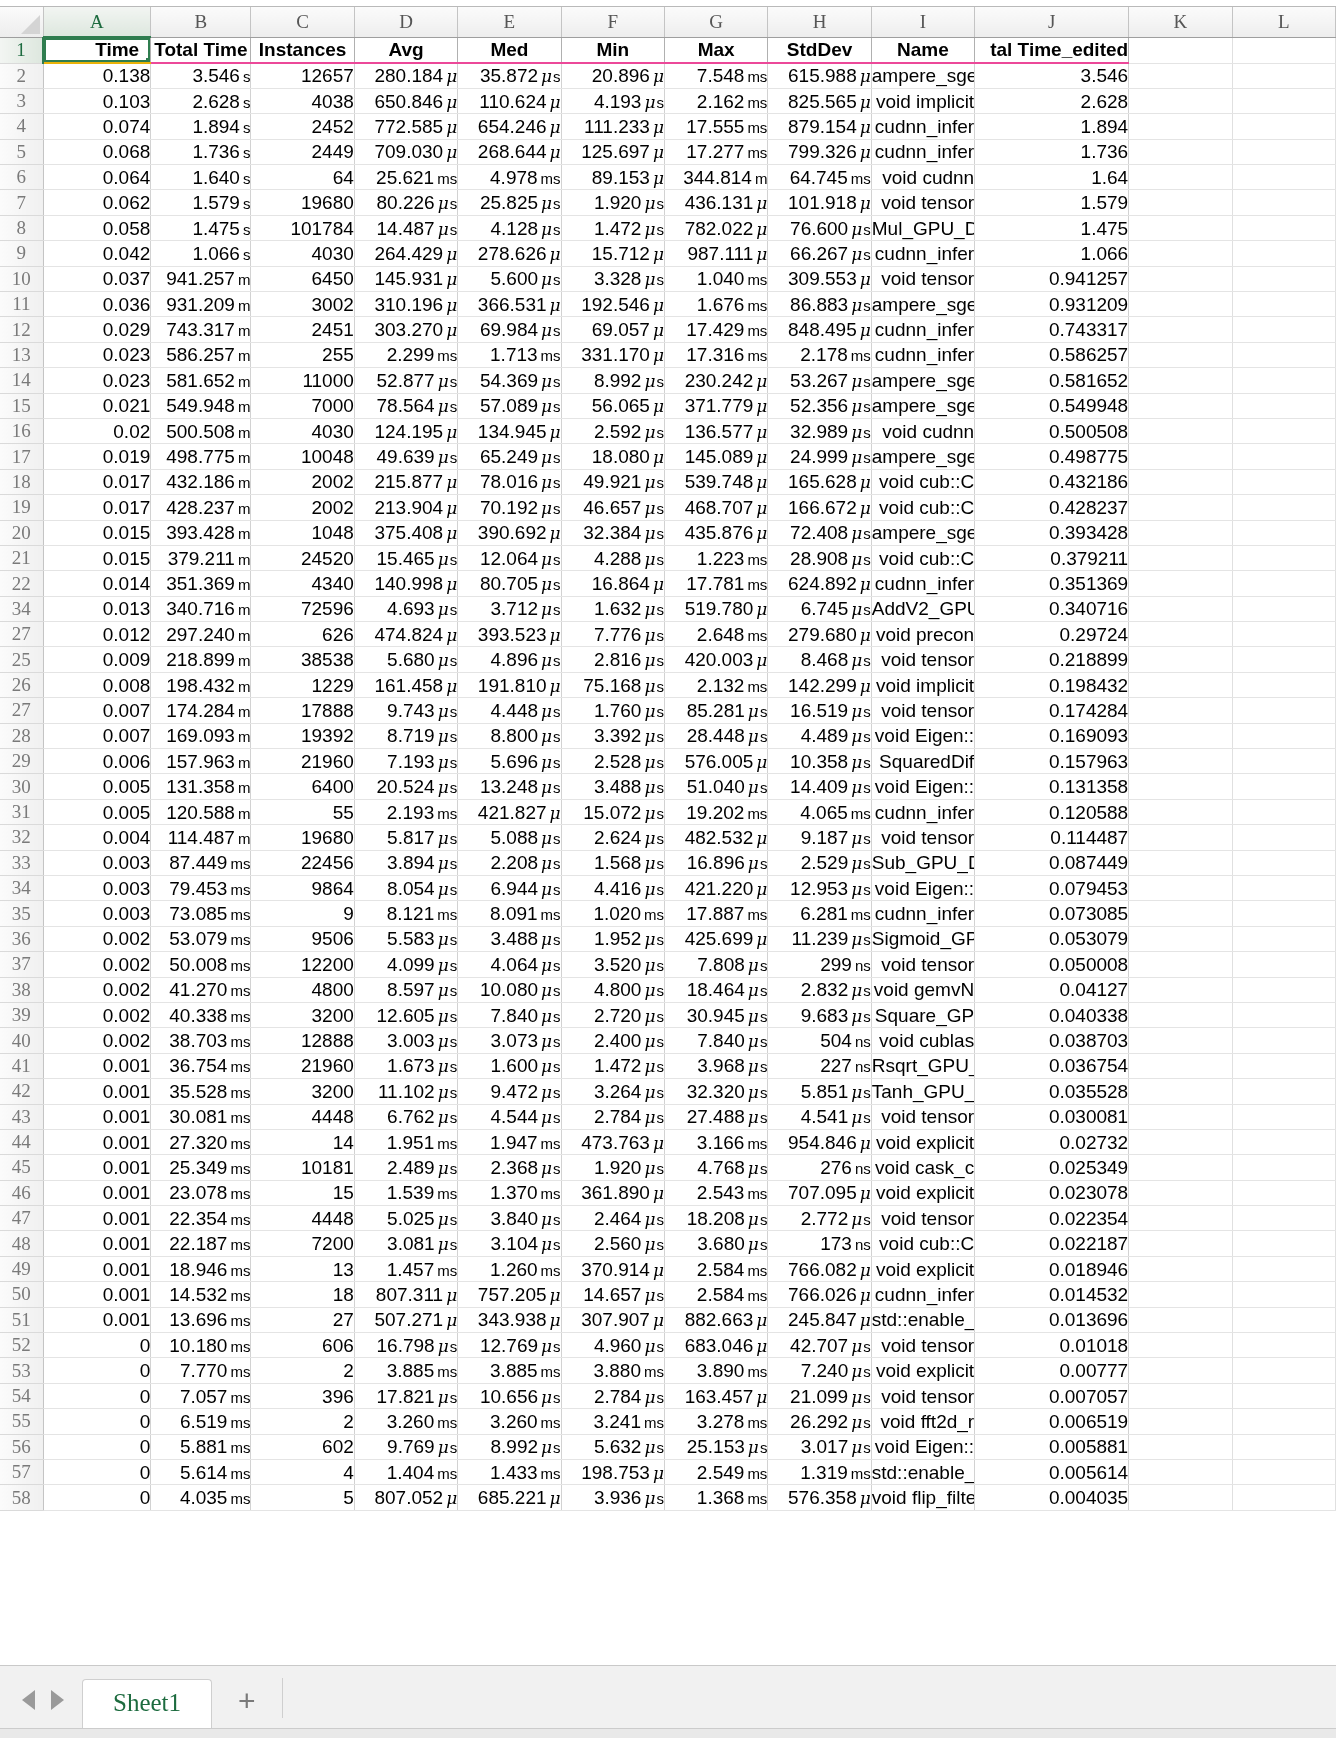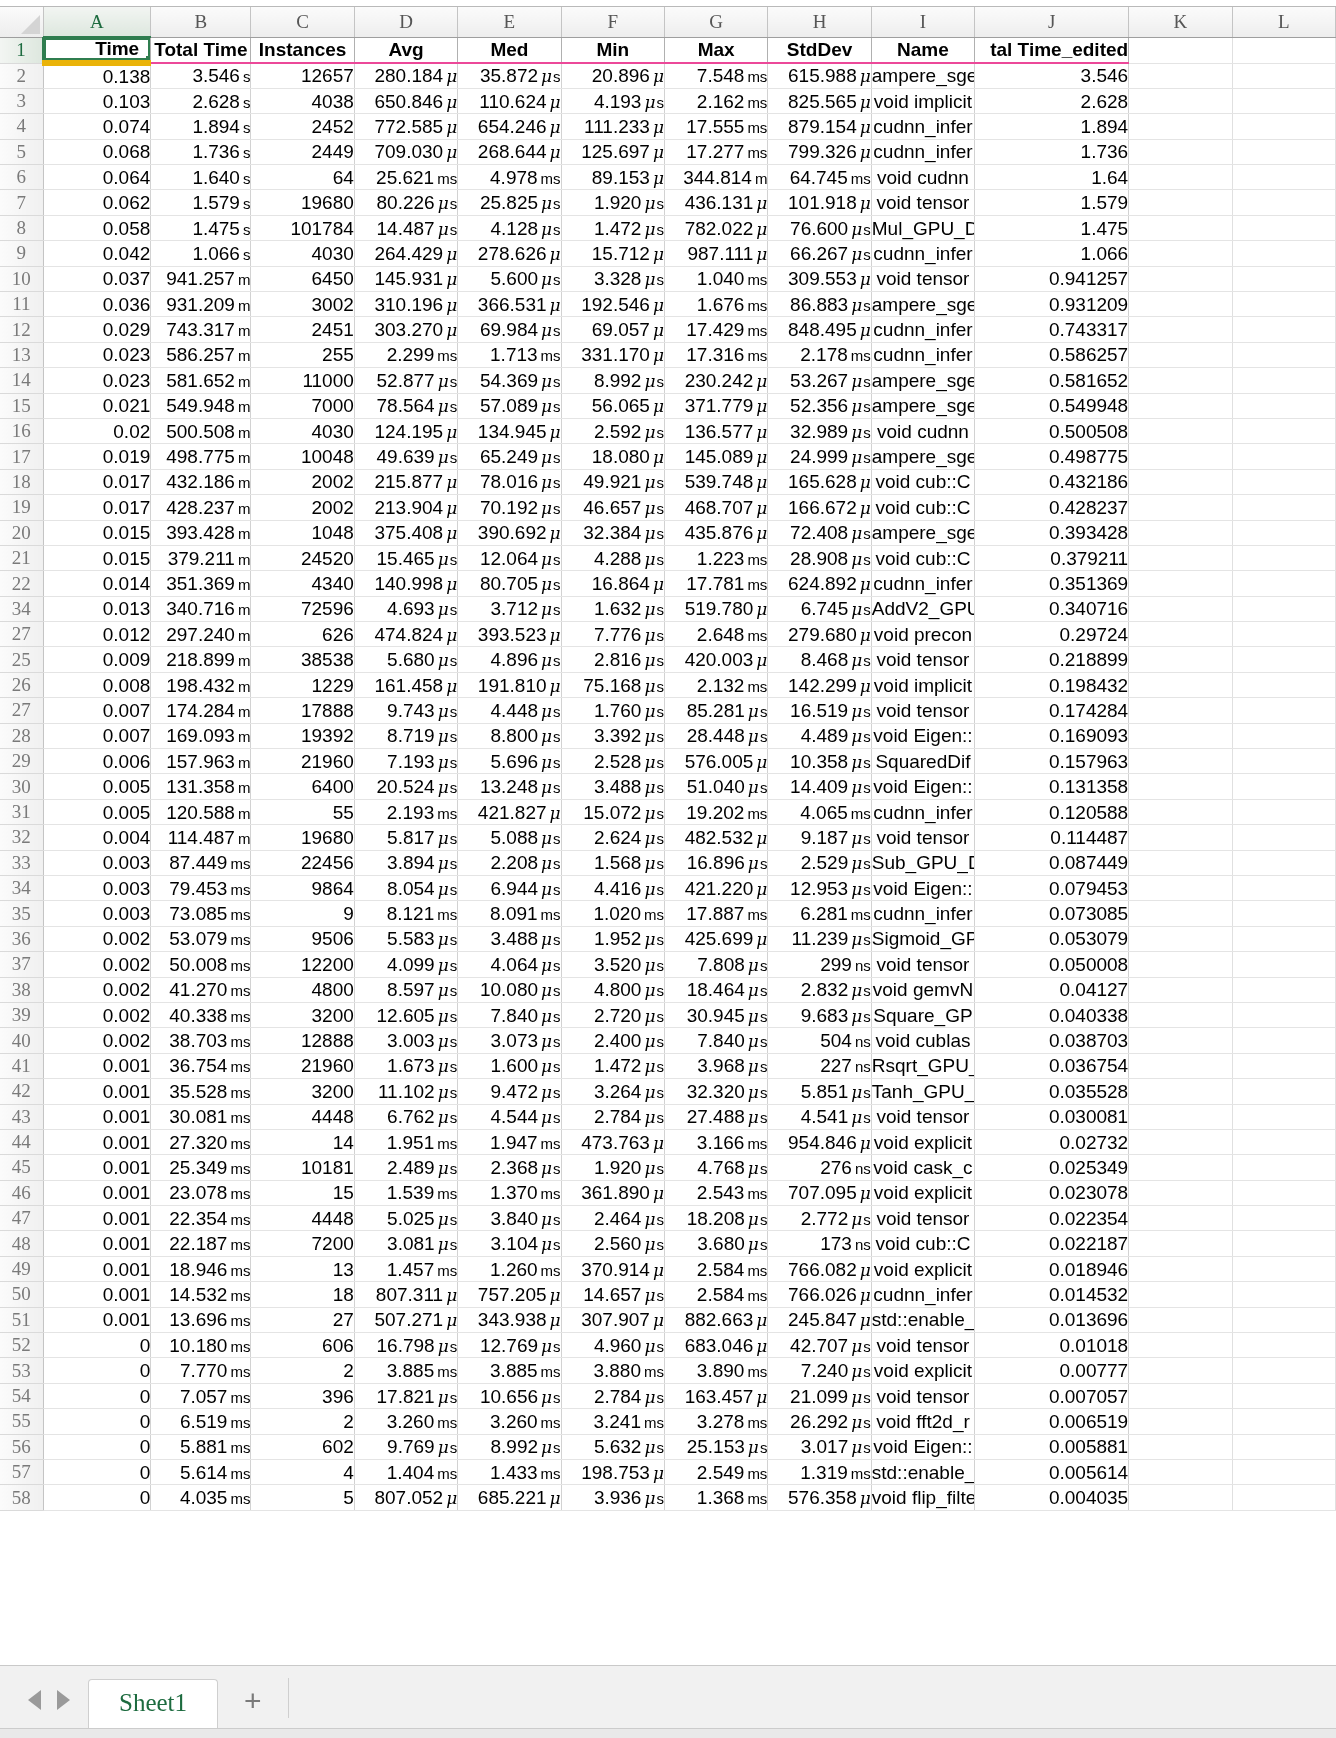--- a/index.html
+++ b/index.html
@@ -100,34 +100,34 @@
     border-right: 1px solid #d2d2d2;
     border-bottom: 1px solid #e4e4e4;
     background: #ffffff;
     vertical-align: middle;
     font-size: 19px;
     color: #000000;
     line-height: 1.0;
   }
   td.cell.blank { border-right: 1px solid #e0e0e0; }
   td.num  { text-align: right;  padding-right: 2px; }
-  td.txt  { text-align: center;   padding-left: 3px; }
+  td.txt  { text-align: right;   padding-left: 3px; }
   
   td.hcell {
     font-weight: bold;
     text-align: center;
     border-bottom: 2px solid #ec4899;
     border-right: 1px solid #b0b0b0;
     background: #ffffff;
     font-size: 19px;
     vertical-align: middle;
   }
   td.hcell.selcell {
     box-shadow: inset 0 0 0 2px #2f7d4f;
-    border-bottom: 6px solid #eab308;
+    border-bottom: 2px solid #eab308;
     position: relative;
     padding-left: 40px;
   }
   .fillhandle {
     position: absolute;
     right: -4px;
     bottom: -4px;
     width: 8px;
     height: 8px;
     background: #2f7d4f;
@@ -148,21 +148,20 @@
   .unit-s { font-size: 15px; padding-left: 1px; }
   
   .tabbar {
     flex: 0 0 auto;
     height: 62px;
     background: #f1f1f1;
     border-top: 1px solid #c9c9c9;
     display: flex;
     align-items: flex-end;
     position: relative;
-    padding-left: 6px;
   }
   .navbtns {
     display: flex;
     align-items: center;
     gap: 16px;
     padding: 0 18px 18px 22px;
   }
   .navbtn {
     width: 0; height: 0;
     cursor: pointer;

